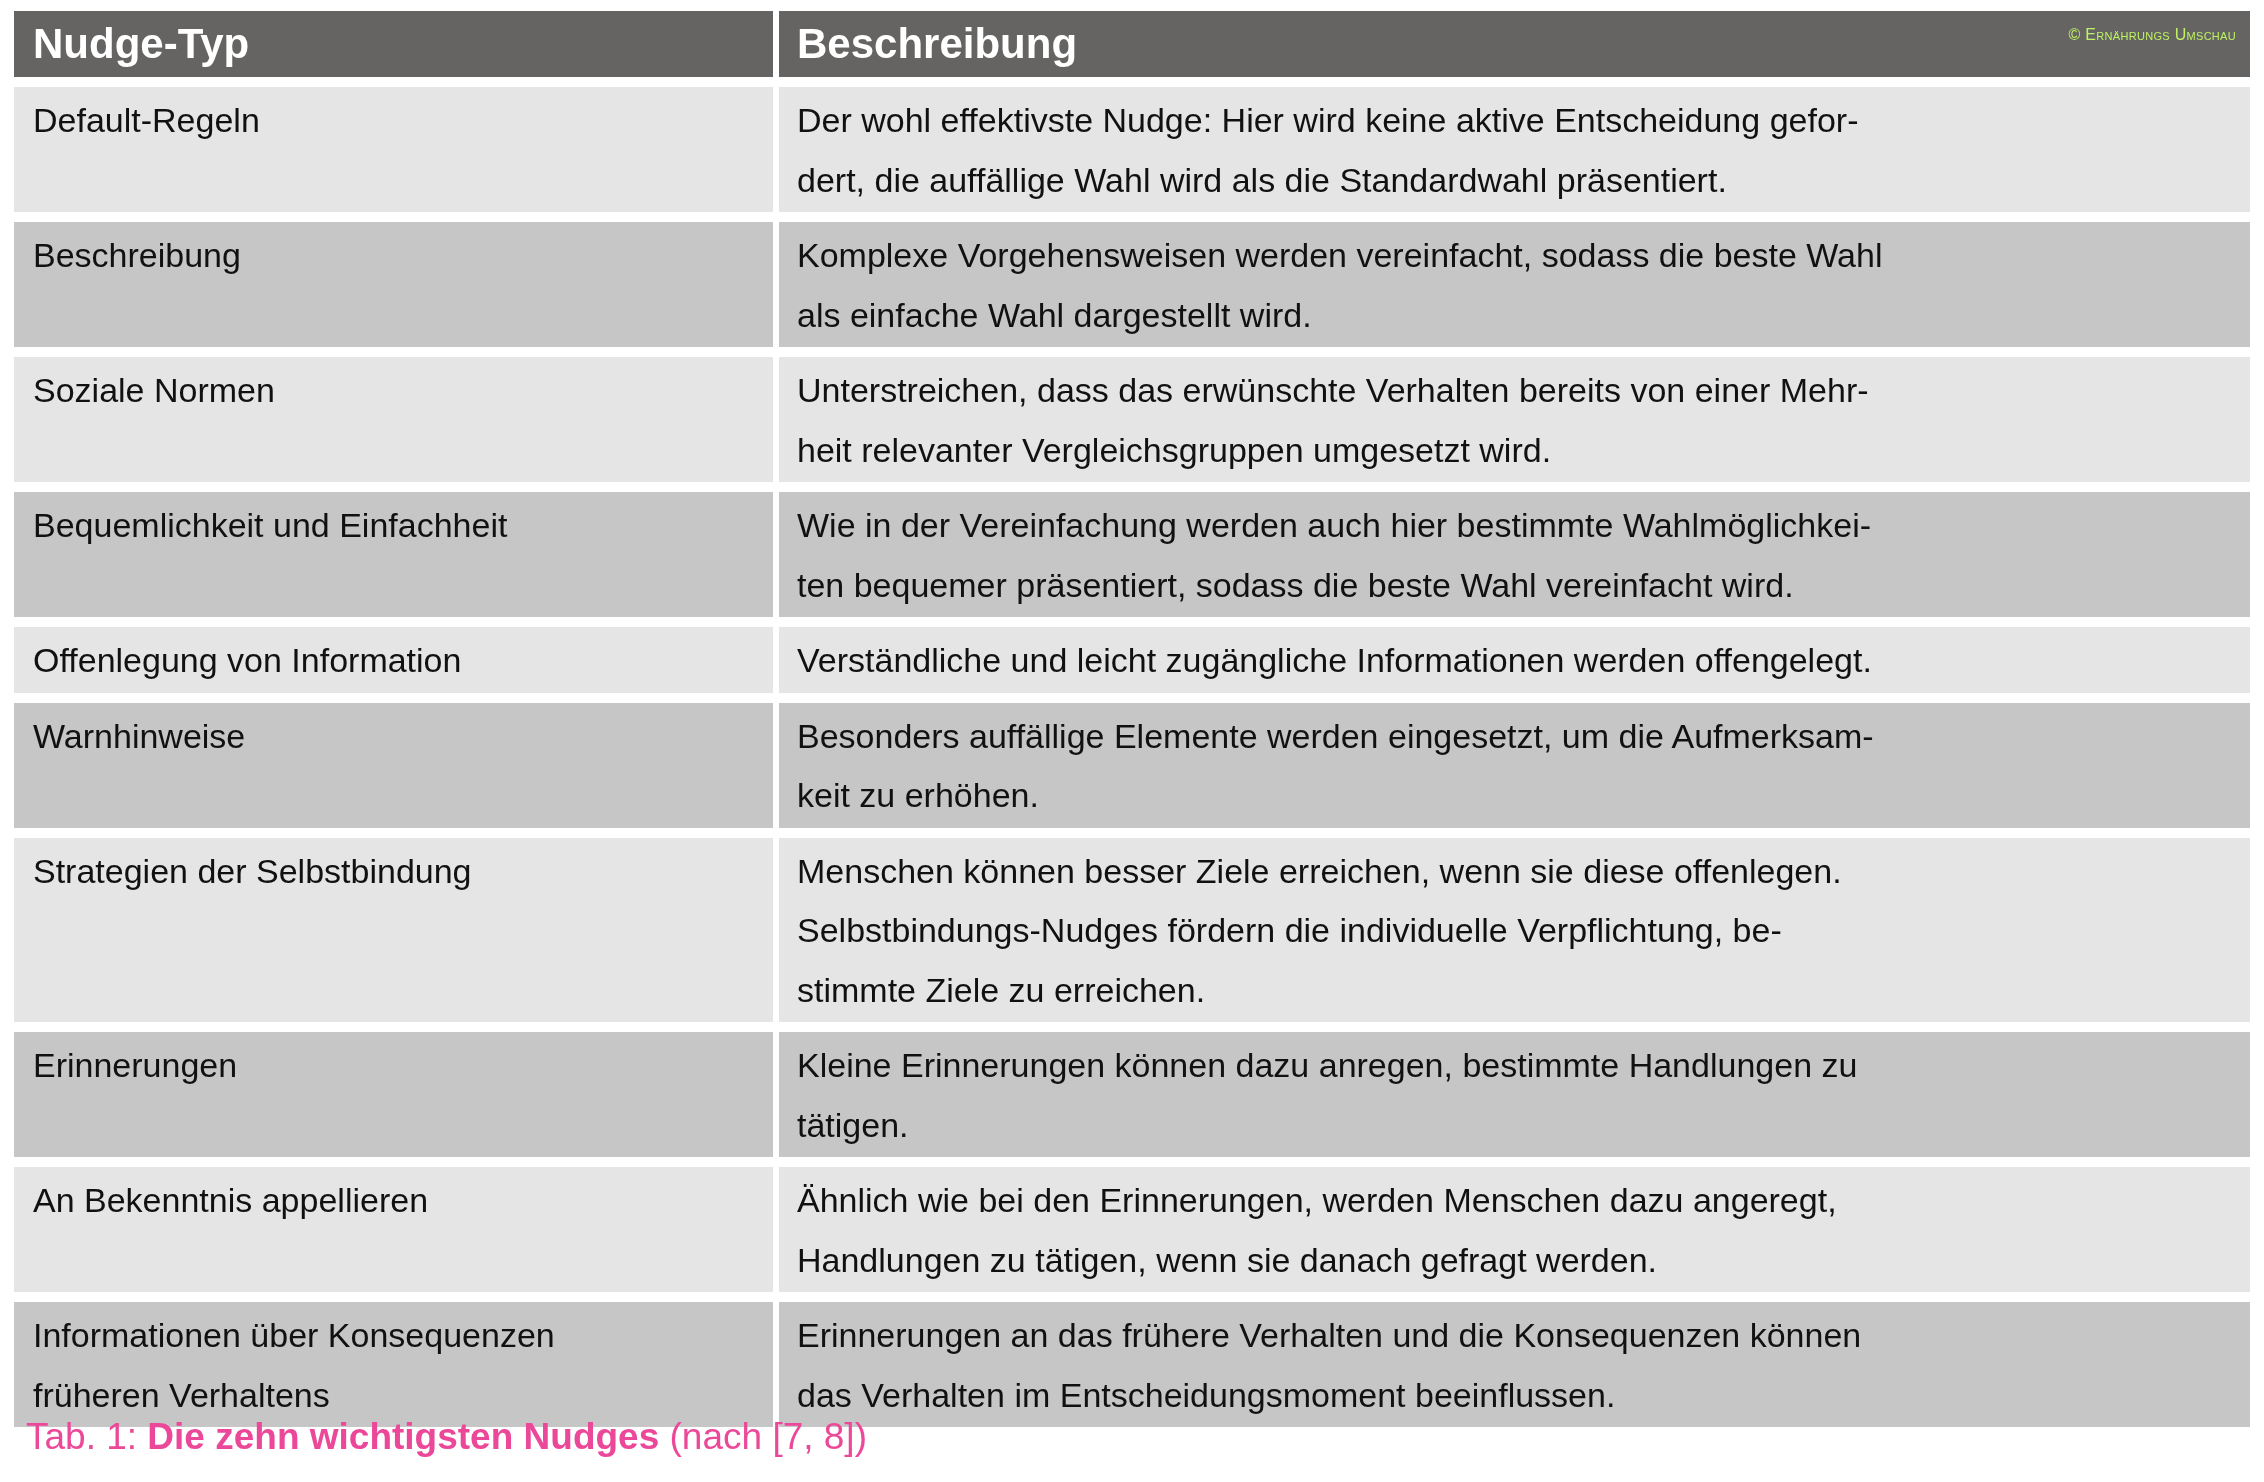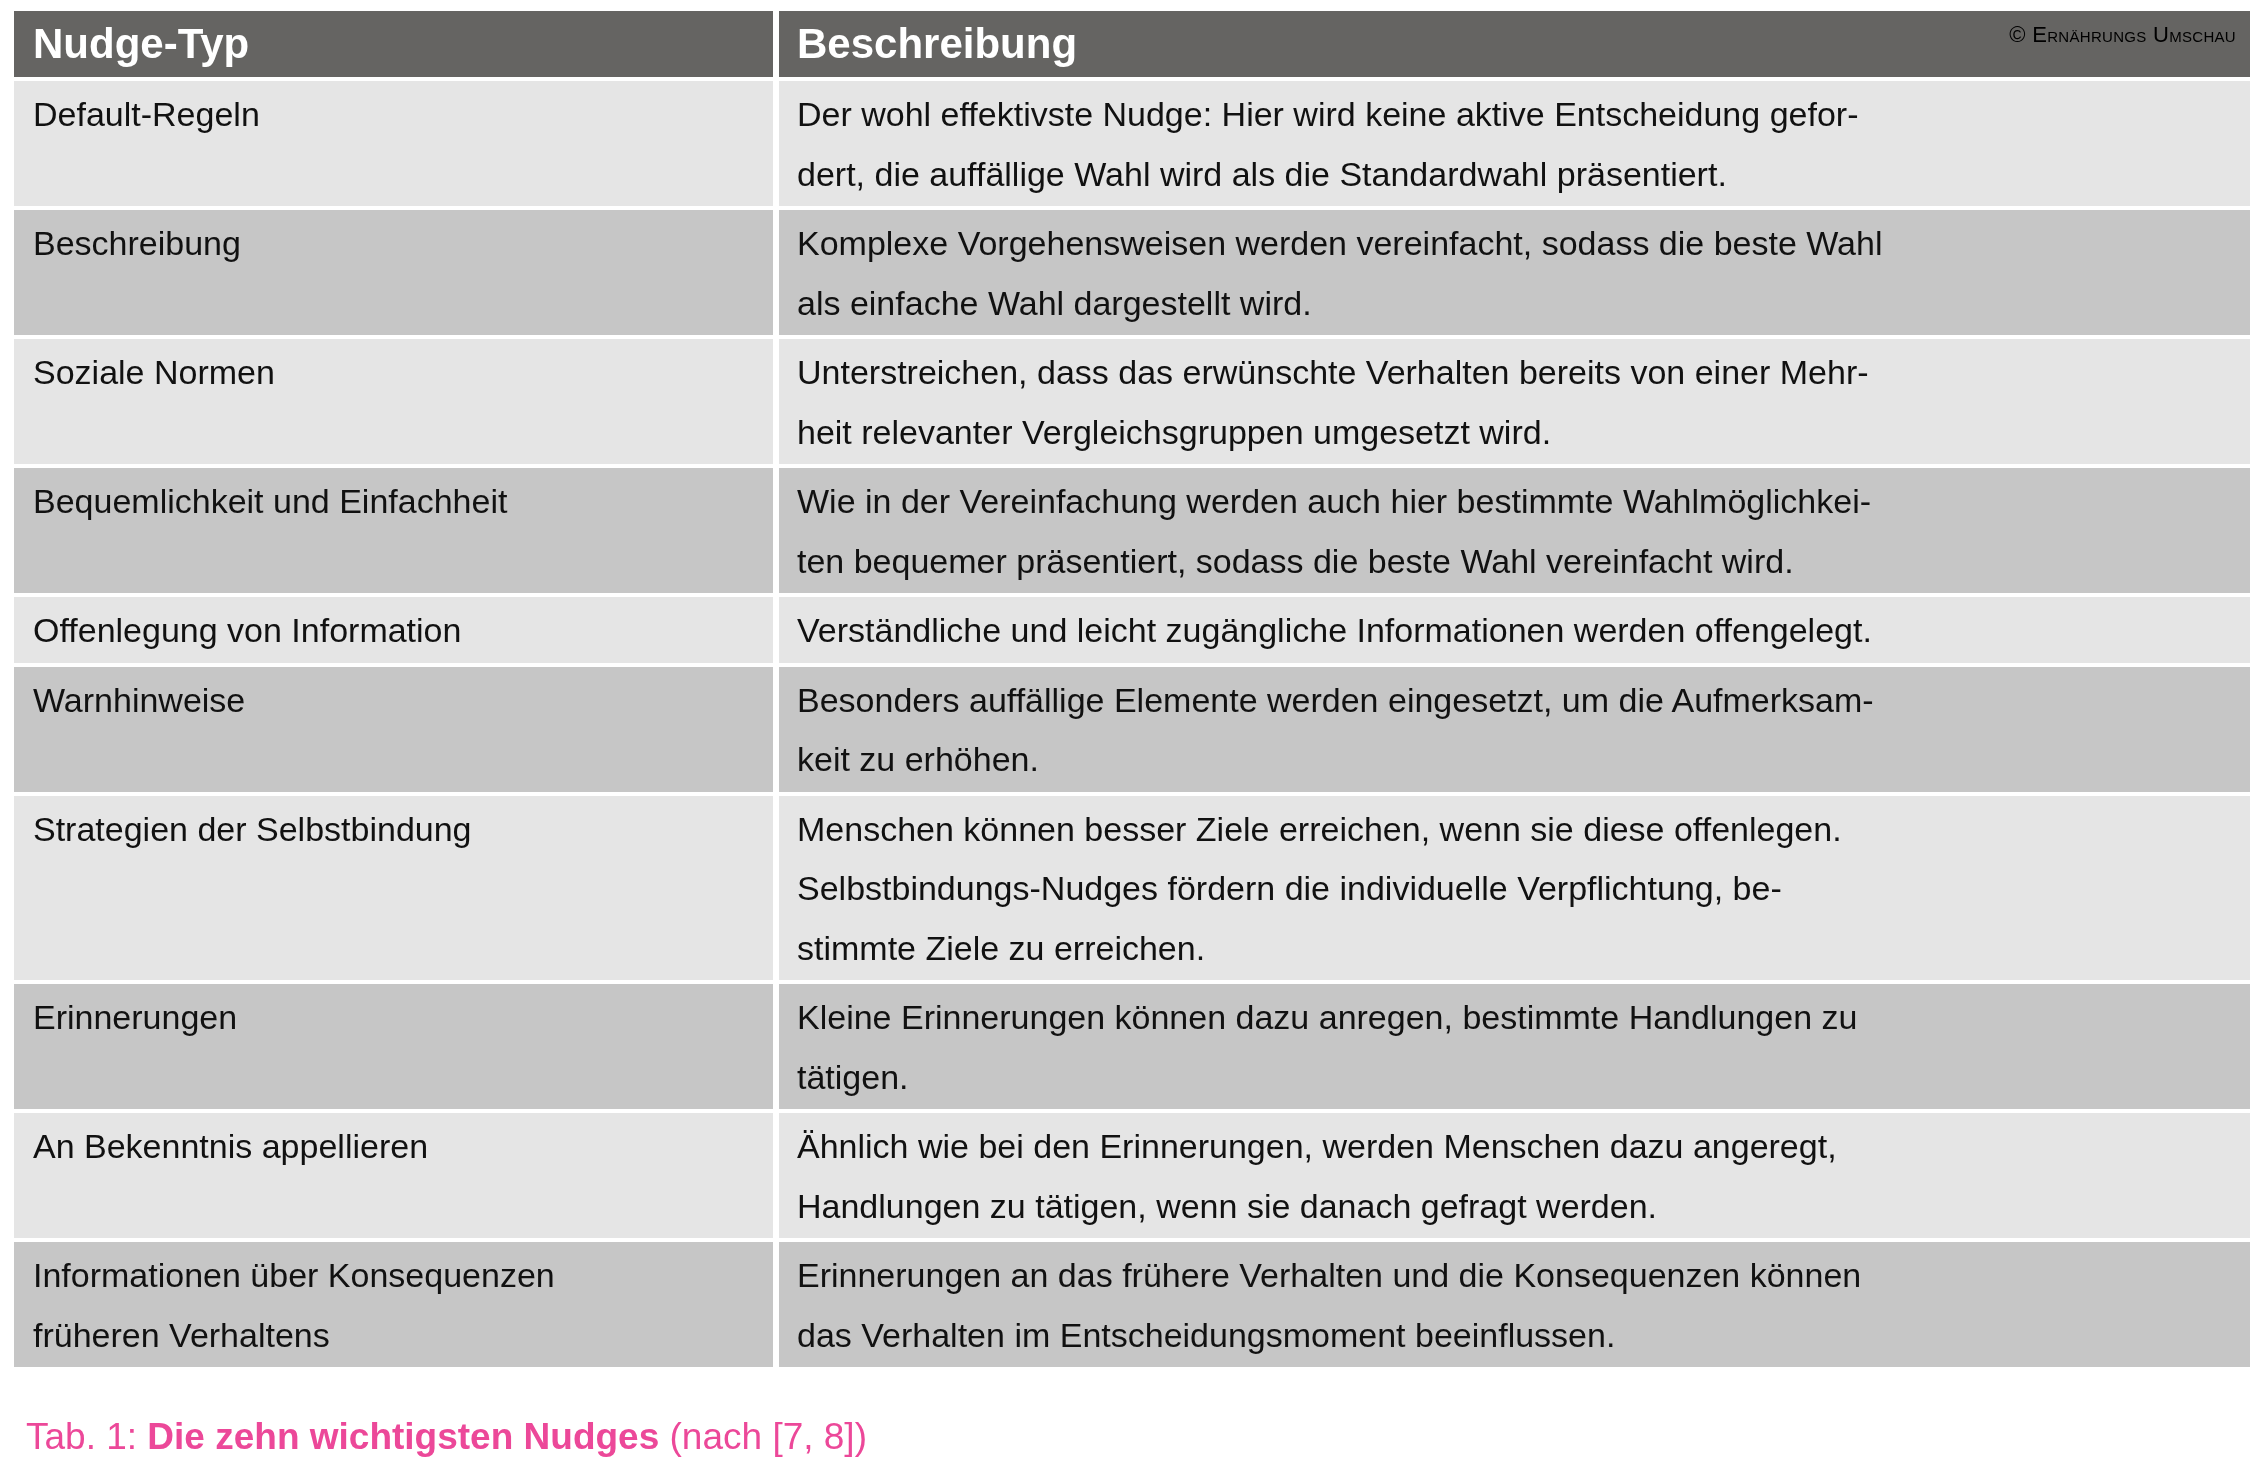--- a/index.html
+++ b/index.html
@@ -1,28 +1,28 @@
 <!DOCTYPE html>
 <html><head>
 <meta charset="utf-8">
 <style>
   html, body { margin: 0; padding: 0; background: #ffffff; }
   body { width: 2264px; height: 1482px; position: relative; overflow: hidden;
          font-family: "Liberation Sans", "DejaVu Sans", sans-serif; color: #111111; }
   .table { position: absolute; left: 14px; top: 11px; width: 2236px; }
-  .row { display: flex; gap: 6px; margin-bottom: 4px; }
+  .row { display: flex; gap: 6px; margin-bottom: 10px; }
   .cell { box-sizing: border-box; padding: 4px 18px 2px 19px; font-size: 34px; line-height: 59.5px; }
   .c1 { width: 759px; flex: 0 0 759px; }
   .c2 { flex: 1 1 auto; padding-left: 18px; position: relative; }
   .header .cell { background: #656462; color: #ffffff; font-weight: bold; height: 66px;
                   line-height: 62px; padding-top: 2px; font-size: 42px; }
   .light .cell { background: #e5e5e5; }
   .dark .cell { background: #c6c6c6; }
-  .copyright { position: absolute; right: 14px; top: 10px; font-size: 22px; line-height: 28px;
-               font-weight: normal; color: #000000; font-variant: small-caps; letter-spacing: 0.3px; }
+  .copyright { position: absolute; right: 14px; top: 10px; font-size: 16px; line-height: 28px;
+               font-weight: normal; color: #bef264; font-variant: small-caps; letter-spacing: 0.3px; }
   .caption { position: absolute; left: 26px; top: 1412px; font-size: 37px; line-height: 50px; color: #ec4899; }
   .caption b { font-weight: bold; }
 </style>
 </head>
 <body>
 
 <div class="table">
 
   <div class="row header">
     <div class="cell c1">Nudge-Typ</div>

